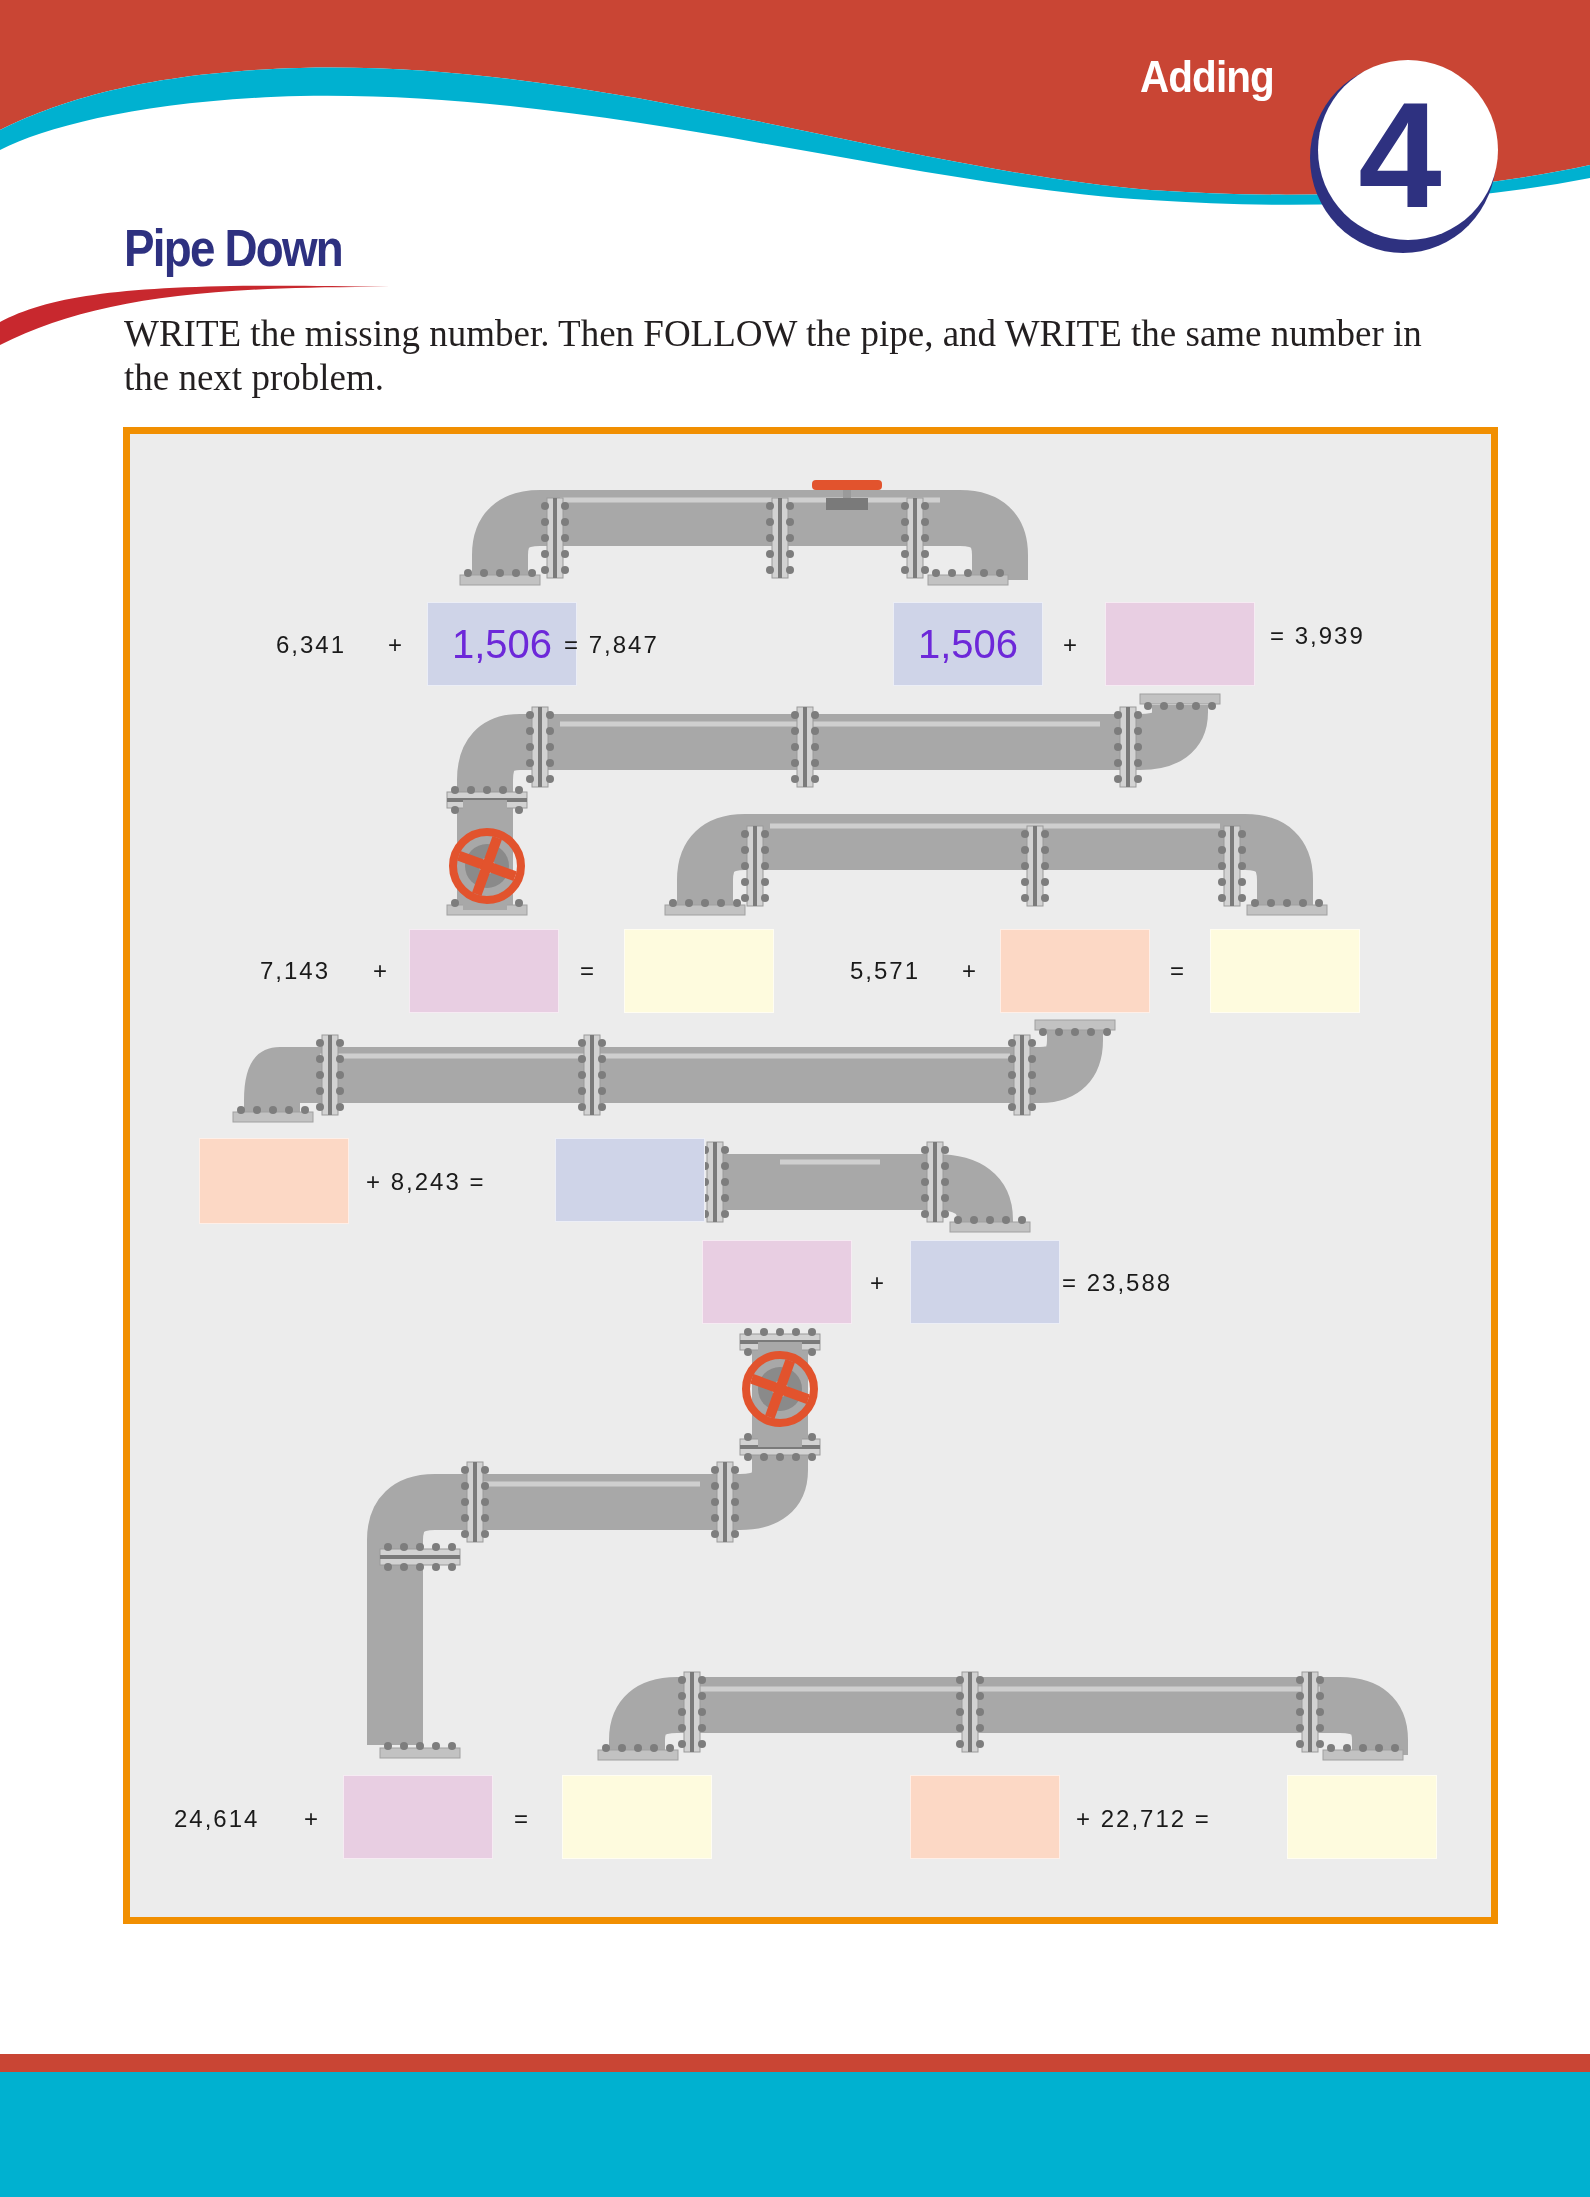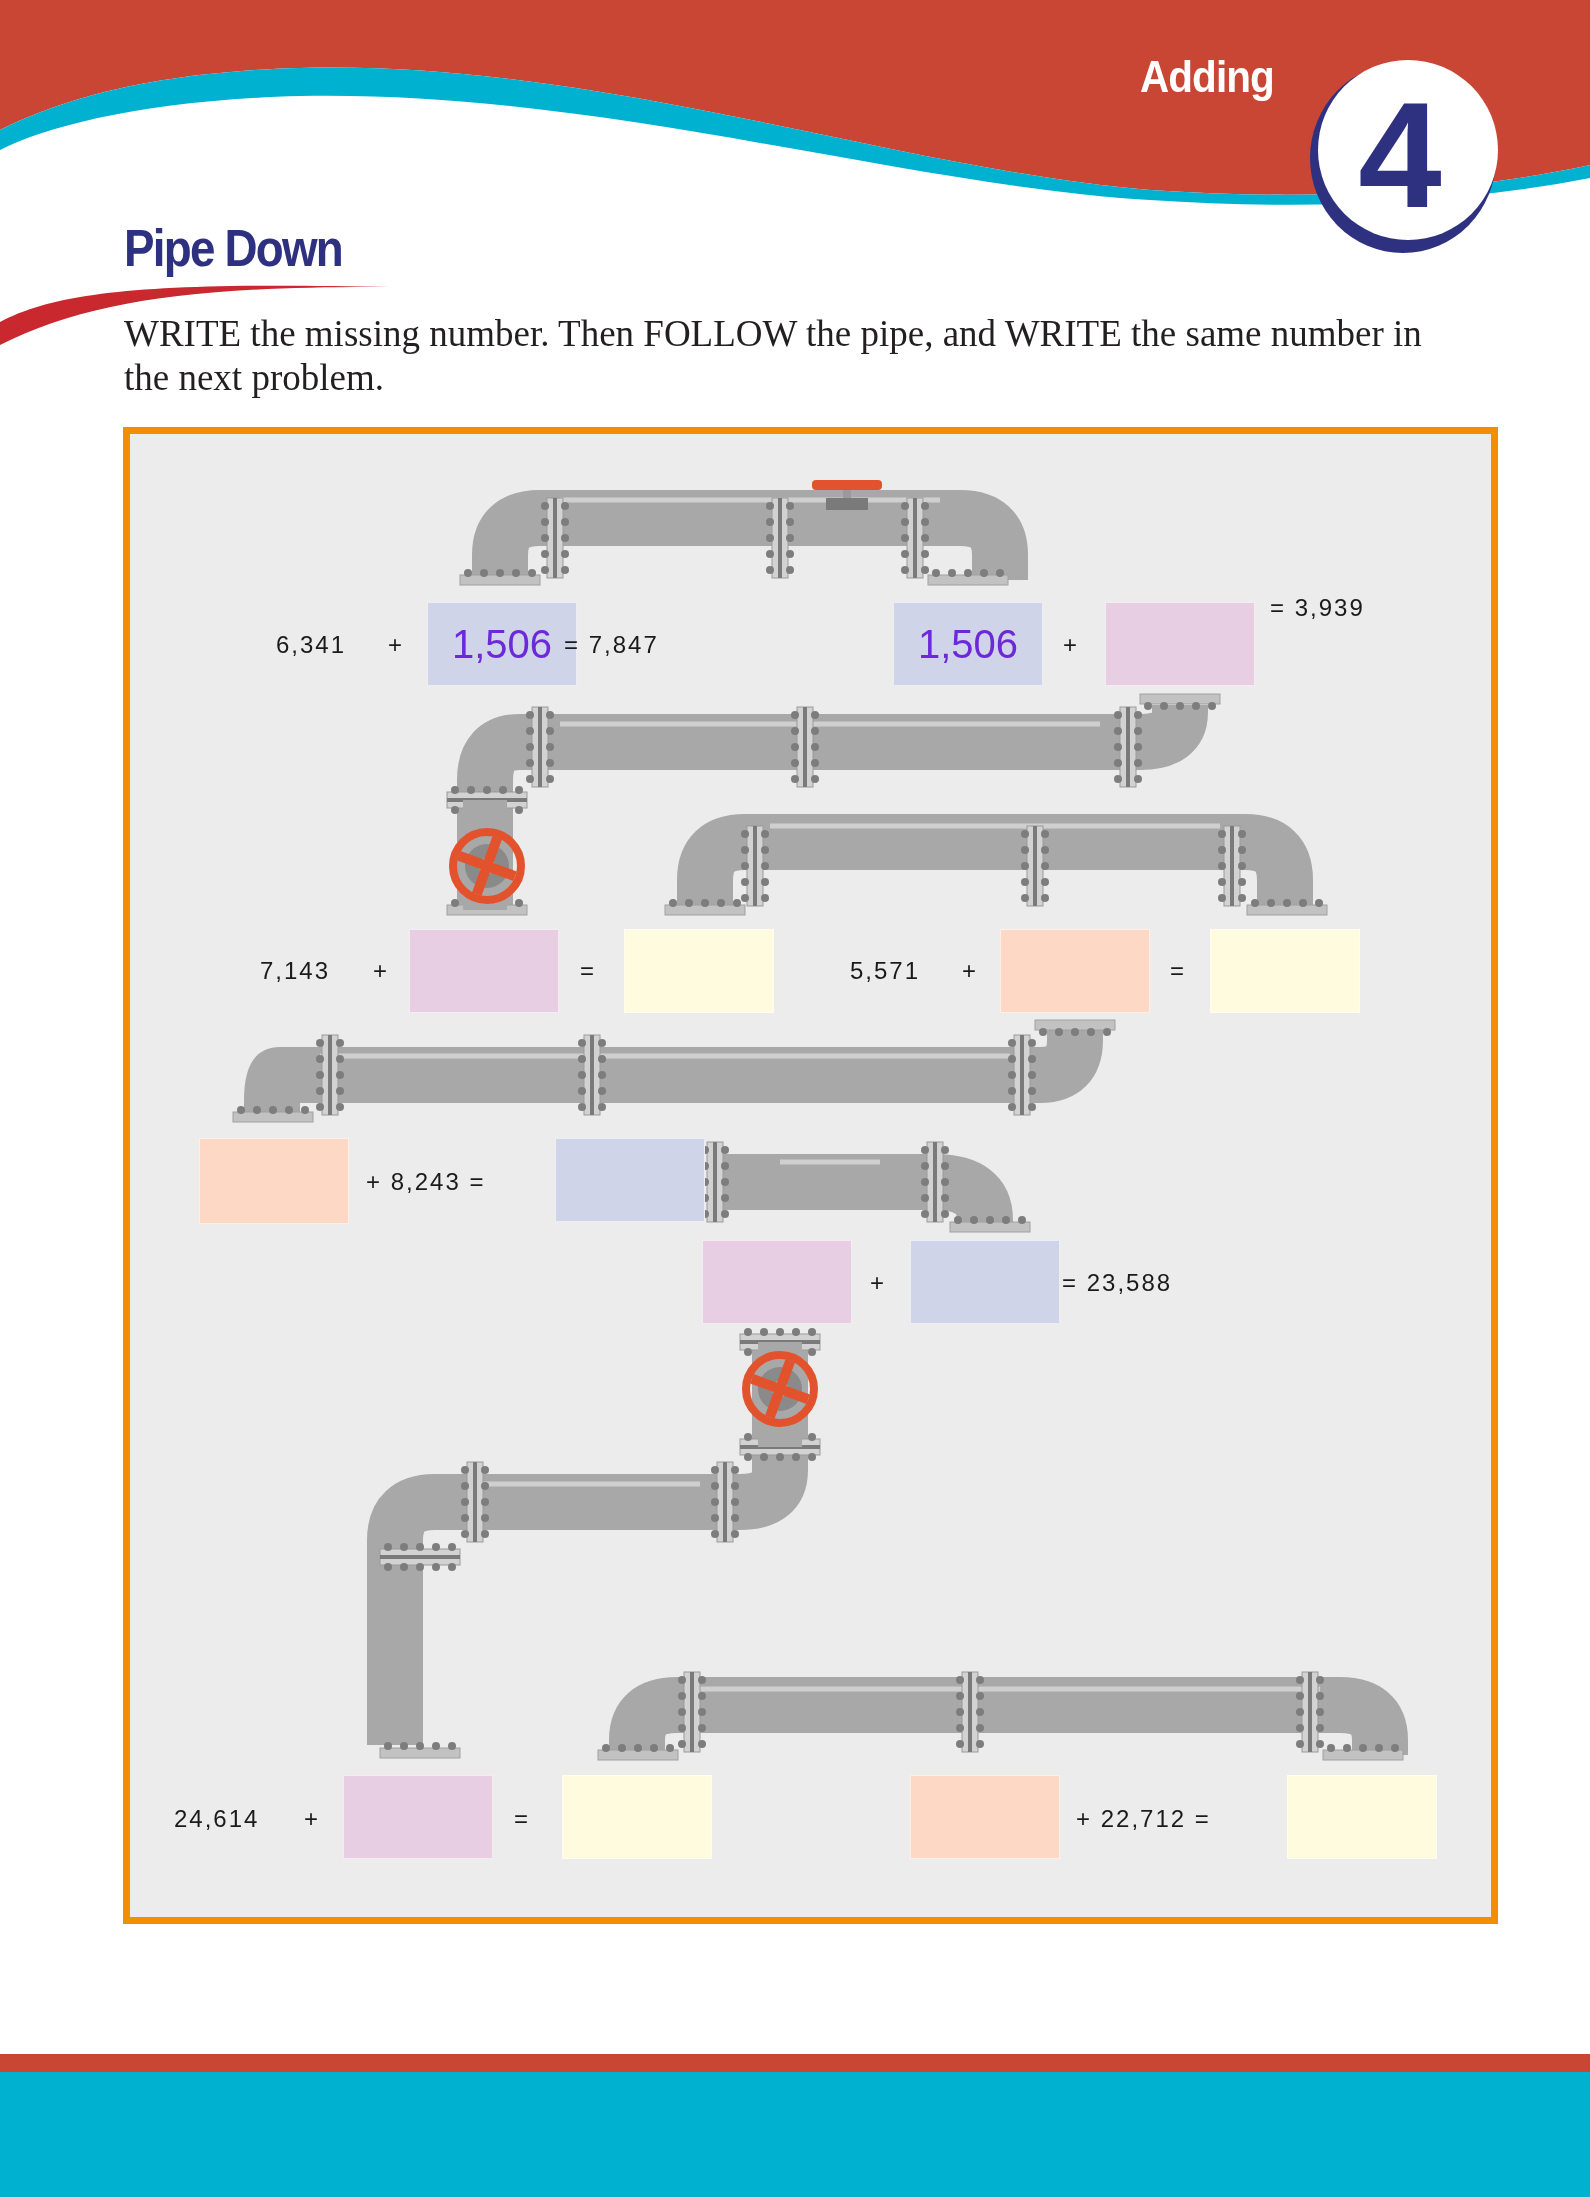--- a/index.html
+++ b/index.html
@@ -184,21 +184,21 @@
 <div class="box blue" style="left:427px;top:602px;">
     <span>1,506</span>
   </div>
 <div class="txt" style="left:564px;top:625px;text-align:right;"><span>=</span> <span>7,847</span></div>
 
 <div class="box blue" style="left:893px;top:602px;">
     <span>1,506</span>
   </div>
 <div class="txt" style="left:1063px;top:625px;">+</div>
 <div class="box pink" style="left:1105px;top:602px;"></div>
-<div class="txt" style="left:1270px;top:588px;"><span>=</span> <span>3,939</span></div>
+<div class="txt" style="left:1270px;top:616px;"><span>=</span> <span>3,939</span></div>
 
 <div class="txt" style="left:260px;top:951px;">7,143</div>
 <div class="txt" style="left:373px;top:951px;">+</div>
 <div class="box pink" style="left:409px;top:929px;"></div>
 <div class="txt" style="left:580px;top:951px;">=</div>
 <div class="box yellow" style="left:624px;top:929px;"></div>
 
 <div class="txt" style="left:850px;top:951px;">5,571</div>
 <div class="txt" style="left:962px;top:951px;">+</div>
 <div class="box peach" style="left:1000px;top:929px;"></div>

